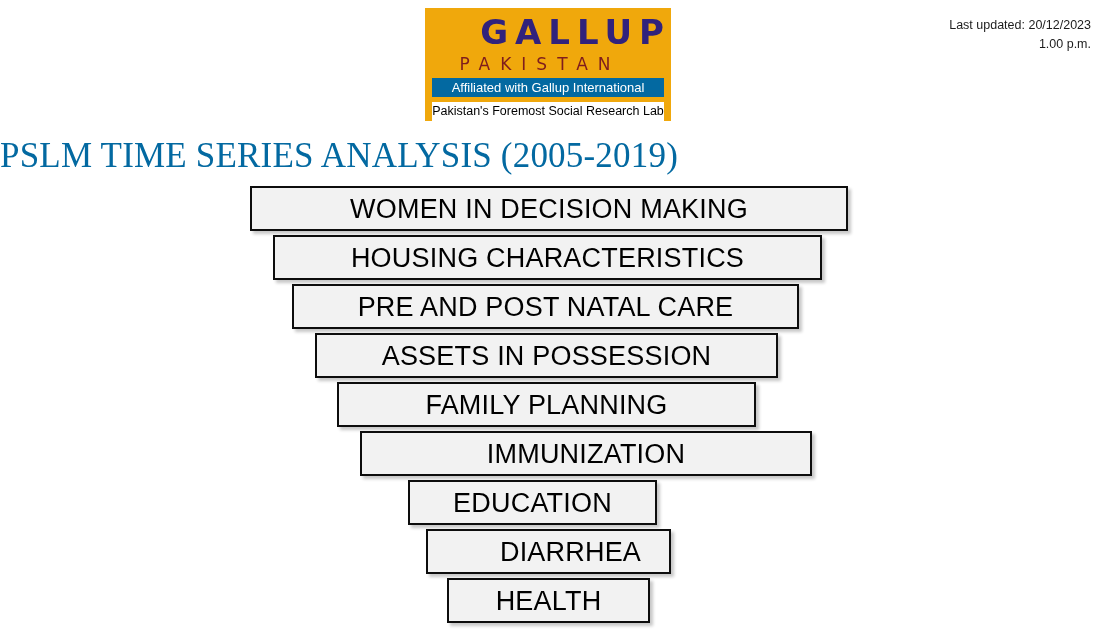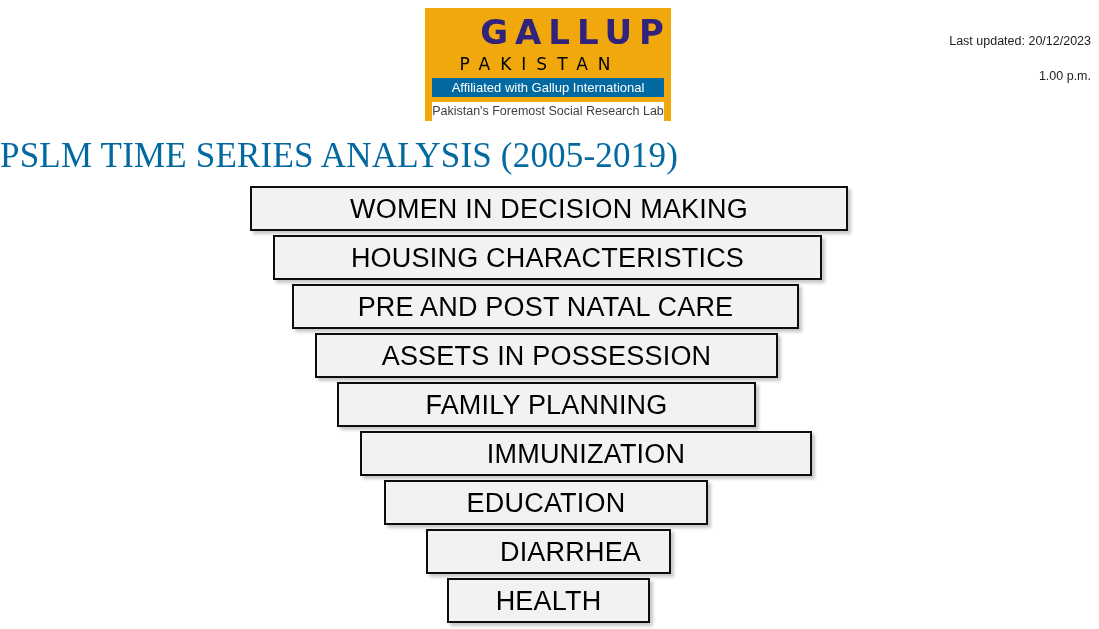--- a/index.html
+++ b/index.html
@@ -54,21 +54,21 @@
     position: absolute;
     left: 0;
     top: 45px;
     width: 220px;
     text-align: center;
     font-family: "DejaVu Sans", sans-serif;
     font-weight: normal;
     font-size: 17px;
     line-height: 22px;
     letter-spacing: 10px;
-    color: #000000;
+    color: #7f1d1d;
     text-indent: 10px;
   }
   .logo-affiliated {
     position: absolute;
     left: 7px;
     top: 70px;
     width: 232px;
     height: 19px;
     background: #0369a1;
     color: #ffffff;
@@ -79,42 +79,42 @@
     white-space: nowrap;
     overflow: hidden;
   }
   .logo-tagline {
     position: absolute;
     left: 7px;
     top: 94px;
     width: 232px;
     height: 19px;
     background: #ffffff;
-    color: #404040;
+    color: #000000;
     font-family: "Liberation Sans", sans-serif;
     font-size: 12.5px;
     line-height: 19px;
     text-align: center;
     white-space: nowrap;
     overflow: hidden;
   }
 
   
   .updated {
     position: absolute;
     right: 8px;
     top: 16px;
     width: 250px;
     text-align: right;
     font-family: "Liberation Sans", sans-serif;
     font-size: 12.5px;
     line-height: 19px;
     color: #1c1c1c;
   }
-  .updated div { white-space: nowrap; margin-top: 16px; }
+  .updated div { white-space: nowrap; }
 
   
   .page-title {
     position: absolute;
     top: 134px;
     left: 0;
     width: 1099px;
     text-align: left;
     font-family: Liberation Serif, serif;
     font-size: 35px;
@@ -185,21 +185,21 @@
     </div>
     <div class="funnel-bar" style="left: 337px; top: 196px; width: 419px;">
       <span class="funnel-bar-label">FAMILY PLANNING</span>
     </div>
     <div class="funnel-bar" style="left: 315px; top: 147px; width: 463px;">
       <span class="funnel-bar-label">ASSETS IN POSSESSION</span>
     </div>
     <div class="funnel-bar" style="left: 360px; top: 245px; width: 452px;">
       <span class="funnel-bar-label">IMMUNIZATION</span>
     </div>
-    <div class="funnel-bar" style="left: 384px; top: 294px; width: 324px;">
+    <div class="funnel-bar" style="left: 408px; top: 294px; width: 249px;">
       <span class="funnel-bar-label">EDUCATION</span>
     </div>
     <div class="funnel-bar" style="left: 426px; top: 343px; width: 245px; padding-left: 44px;">
       <span class="funnel-bar-label">DIARRHEA</span>
     </div>
     <div class="funnel-bar" style="left: 447px; top: 392px; width: 203px;">
       <span class="funnel-bar-label">HEALTH</span>
     </div>
   </div>
 

